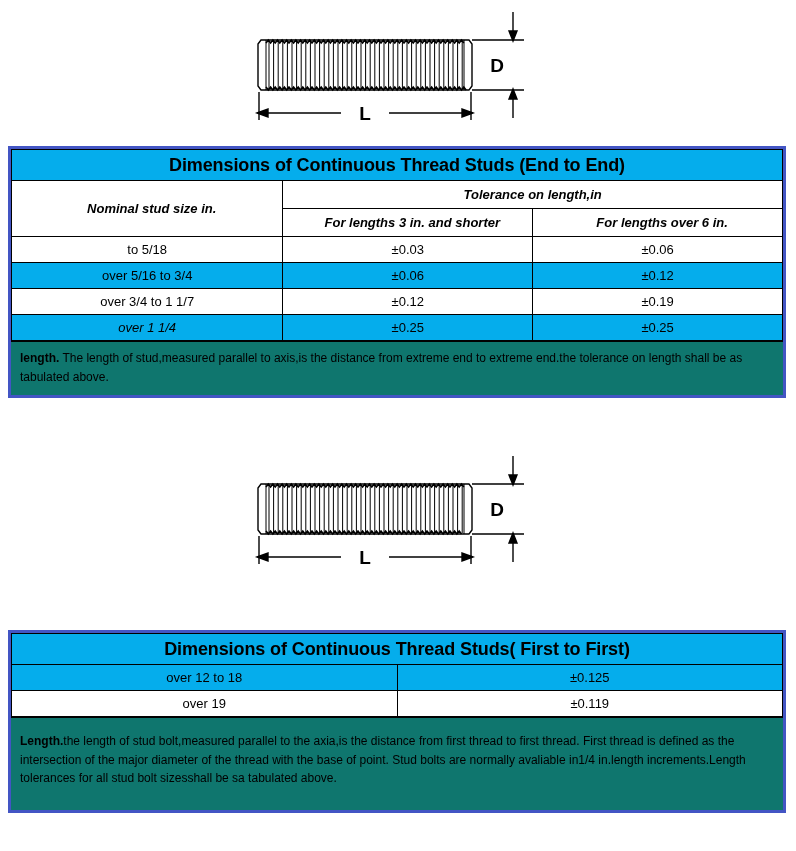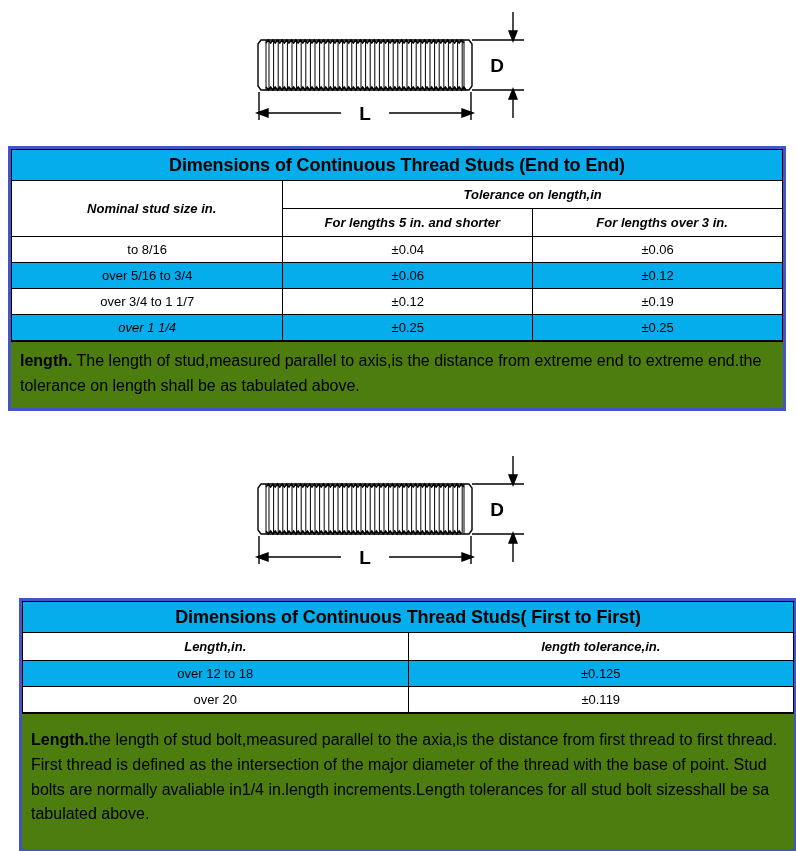--- a/index.html
+++ b/index.html
@@ -63,24 +63,24 @@
   .hdr-left {
     text-align: center;
     padding-left: 9px !important;
   }
   .row-cell { height: 25px; }
   .shaded td, td.shaded { background: #05ADEC !important; }
 
   .note {
     border-top: 1px solid #000000;
     padding: 7px 9px 9px 9px;
-    font-size: 16px;
+    font-size: 12px;
     line-height: 1.55;
     text-align: left;
-    background: #4d7c0f;
+    background: #0f766e;
   }
   .note b { font-weight: bold; }
 
   .dim-label {
     font-family: "Liberation Sans", sans-serif;
     font-size: 19px;
     font-weight: bold;
   }
 </style>
 </head>
@@ -177,26 +177,26 @@
       </colgroup>
     <tbody>
       <tr>
         <td class="title-cell" colspan="3" style="background: rgb(5, 173, 236);">Dimensions of Continuous Thread Studs (End to End)</td>
       </tr>
       <tr>
         <td class="hdr hdr-left" rowspan="2">Nominal stud size in.</td>
         <td class="hdr" colspan="2">Tolerance on length,in</td>
       </tr>
       <tr>
-        <td class="hdr hdr-left">For lengths 5 in. and shorter</td>
-        <td class="hdr hdr-left">For lengths over 3 in.</td>
-      </tr>
-      <tr>
-        <td class="row-cell">to 8/16</td>
-        <td class="row-cell">±0.04</td>
+        <td class="hdr hdr-left">For lengths 3 in. and shorter</td>
+        <td class="hdr hdr-left">For lengths over 6 in.</td>
+      </tr>
+      <tr>
+        <td class="row-cell">to 5/18</td>
+        <td class="row-cell">±0.03</td>
         <td class="row-cell">±0.06</td>
       </tr>
       <tr class="shaded">
         <td class="row-cell" style="background: rgb(5, 173, 236); margin-left: 9px;">over 5/16 to 3/4</td>
         <td class="row-cell" style="background: rgb(5, 173, 236);">±0.06</td>
         <td class="row-cell" style="background: rgb(5, 173, 236);">±0.12</td>
       </tr>
       <tr>
         <td class="row-cell">over 3/4 to 1 1/7</td>
         <td class="row-cell">±0.12</td>
@@ -281,38 +281,34 @@
       <line x1="471" y1="86" x2="471" y2="114"></line>
       <line x1="262" y1="107" x2="341" y2="107"></line>
       <polygon points="257,107 268,103 268,111"></polygon>
       <line x1="389" y1="107" x2="468" y2="107"></line>
       <polygon points="473,107 462,103 462,111"></polygon>
     </g>
     <text class="dim-label" x="365" y="114" text-anchor="middle">L</text>
   </svg>
 </div>
 
-<div class="table-block" style="top: 598px; margin-left: 11px; --frame: #4355C4;">
+<div class="table-block" style="top: 630px; --frame: #4355C4;">
   <table class="data">
     <colgroup>
         <col style="width:50%">
         <col style="width:50%">
       </colgroup>
     <tbody>
       <tr>
         <td class="title-cell" colspan="2" style="background: rgb(5, 173, 236);">Dimensions of Continuous Thread Studs( First to First)</td>
       </tr>
-      <tr>
-        <td class="hdr">Length,in.</td>
-        <td class="hdr">length tolerance,in.</td>
-      </tr>
       <tr class="shaded">
         <td class="row-cell" style="background: rgb(5, 173, 236);">over 12 to 18</td>
         <td class="row-cell" style="background: rgb(5, 173, 236);">±0.125</td>
       </tr>
       <tr>
-        <td class="row-cell">over 20</td>
+        <td class="row-cell">over 19</td>
         <td class="row-cell">±0.119</td>
       </tr>
     </tbody>
   </table>
   <div class="note" style="padding-top:14px;padding-bottom:22px;"><b>Length.</b><span>the length of stud bolt,measured parallel to the axia,is the distance from first thread to first thread. First thread is defined as the intersection of the major diameter of the thread with the base of point.   Stud bolts are normally avaliable in1/4 in.length increments.Length tolerances for all stud bolt sizesshall be sa tabulated above.</span></div>
 </div>
 
 </body></html>

